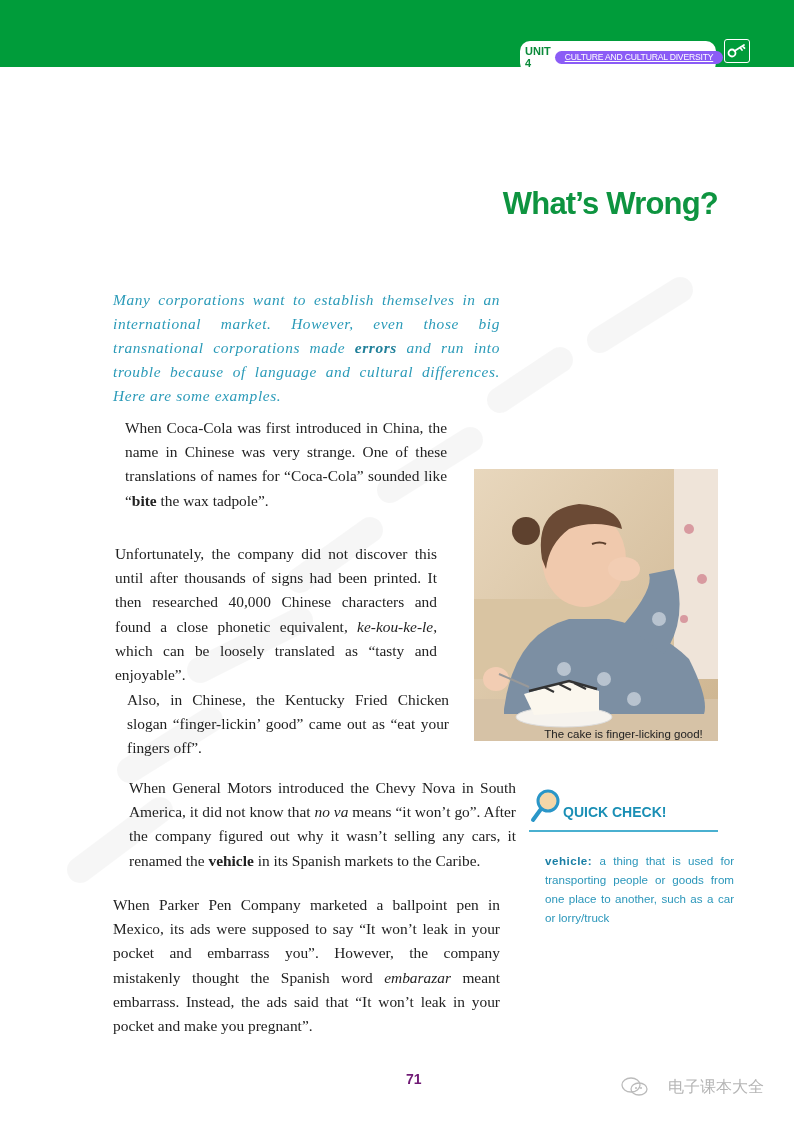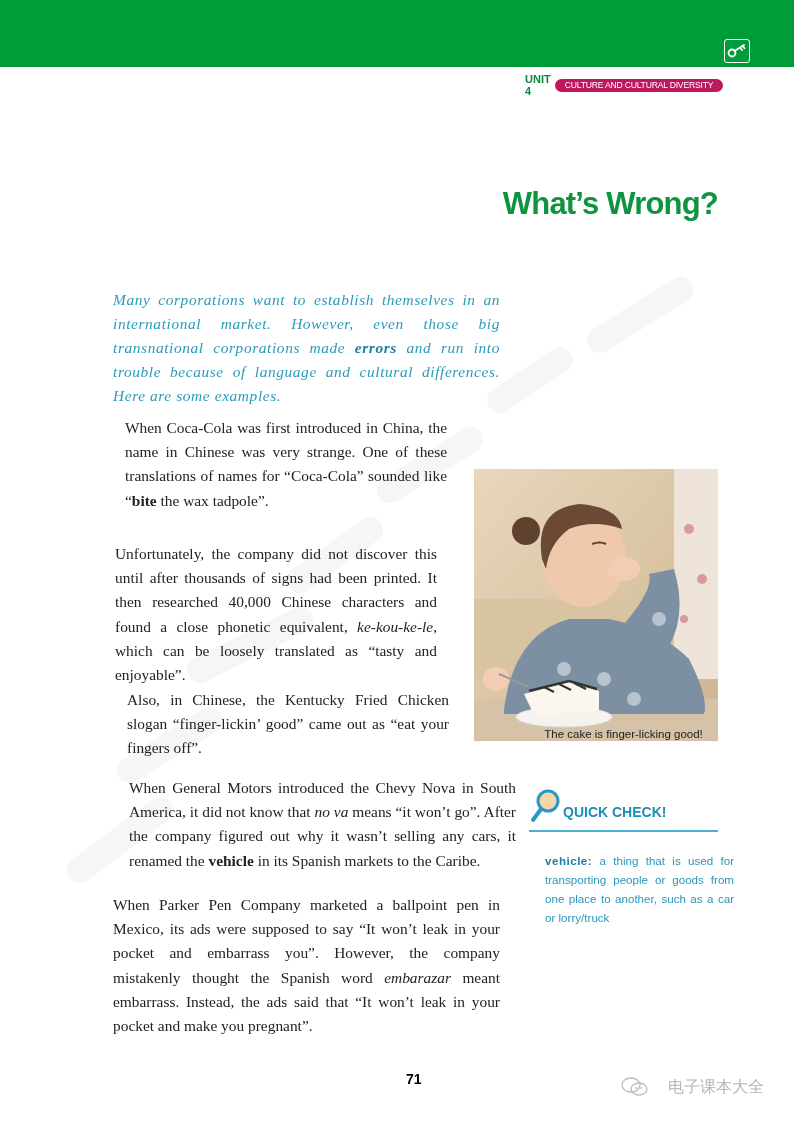--- a/index.html
+++ b/index.html
@@ -9,31 +9,32 @@
     font-family: "Liberation Serif", serif;
     color: #222;
   }
   .header-band {
     position: absolute; left: 0; top: 0; width: 794px; height: 67px;
     background: #009c3a;
   }
   .unit-badge {
     position: absolute; left: 520px; top: 41px; height: 32px; width: 196px;
     background: #fff; border-radius: 10px;
-    display: flex; align-items: center; margin-top: 28px;
+    display: flex; align-items: center;
   }
   .unit-label {
     font-family: "Liberation Sans", sans-serif; font-weight: bold;
     color: #0a8a3a; font-size: 11px; margin-left: 5px; margin-right: 4px;
   }
   .unit-title {
-    background: #be185d; color: #fff; border-radius: 7px;
+    background: #8b5cf6; color: #fff; border-radius: 7px;
     font-family: "Liberation Sans", sans-serif; font-size: 8.6px;
     height: 13px; line-height: 13px; padding: 0 10px; letter-spacing: -0.2px;
     white-space: nowrap;
+    text-decoration: underline;
   }
   .key-icon {
     position: absolute; left: 724px; top: 39px; width: 26px; height: 24px;
     border: 1.5px solid #fff; border-radius: 3px; box-sizing: border-box;
     display: flex; align-items: center; justify-content: center;
   }
   .page-title {
     position: absolute; left: 500px; top: 186px; width: 218px; text-align: right;
     font-family: "Liberation Sans", sans-serif; font-weight: bold;
     font-size: 31px; color: #0e9440; letter-spacing: -0.8px;
@@ -70,21 +71,21 @@
     background: #4ab0d0;
   }
   .qc-def {
     position: absolute; left: 529px; top: 835px; width: 189px;
     font-family: "Liberation Sans", sans-serif; font-size: 11.6px; line-height: 19px;
     color: #2a96ba; text-align: justify; text-align-last: left;
   }
   .qc-def b { color: #1a7fa5; letter-spacing: 0.5px; }
   .page-number {
     position: absolute; left: 406px; top: 1071px;
-    font-family: "Liberation Sans", sans-serif; font-weight: bold; font-size: 14px; color: #000000;
+    font-family: "Liberation Sans", sans-serif; font-weight: bold; font-size: 14px; color: #701a75;
   }
   .watermark {
     position: absolute; left: 620px; top: 1076px; display: flex; align-items: center; gap: 18px;
     color: #b5b5b5; font-family: "DejaVu Sans", sans-serif; font-size: 16px;
   }
   .bg-watermark {
     position: absolute; left: 40px; top: 250px; width: 720px; height: 700px;
     pointer-events: none; opacity: 0.06;
   }
 </style>

